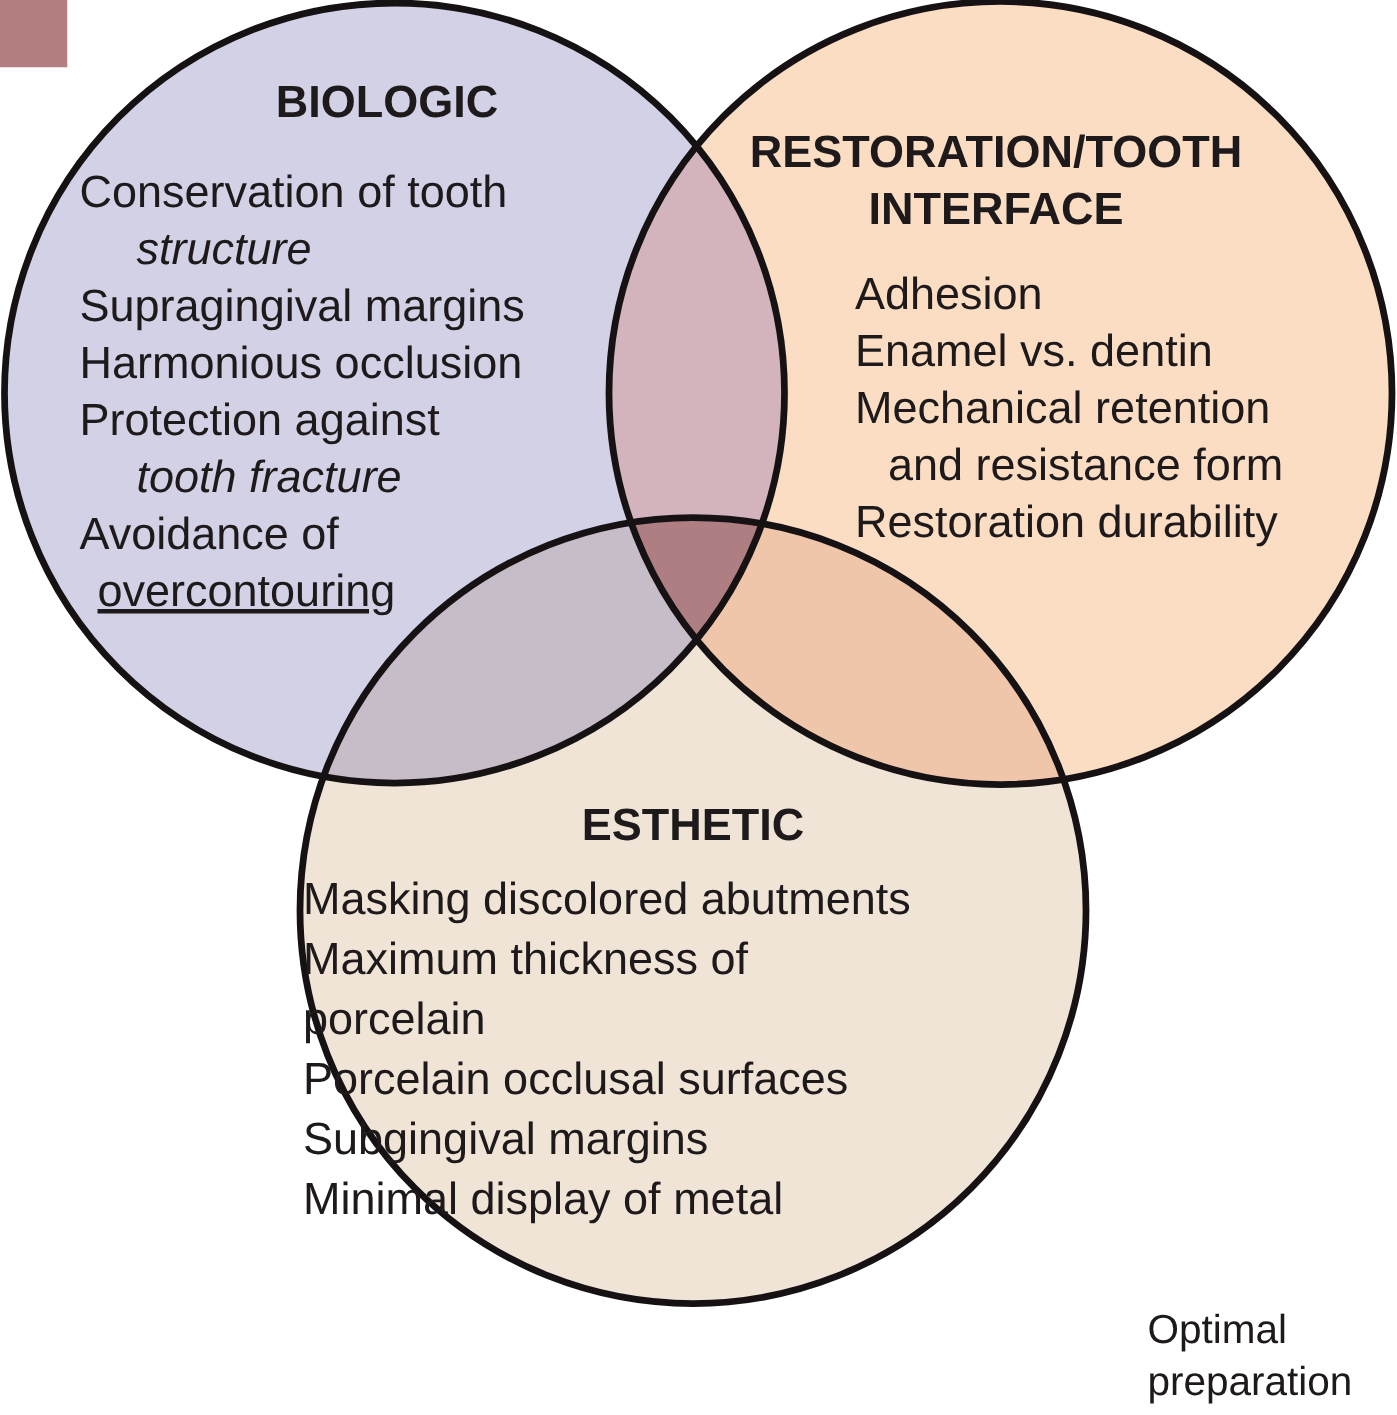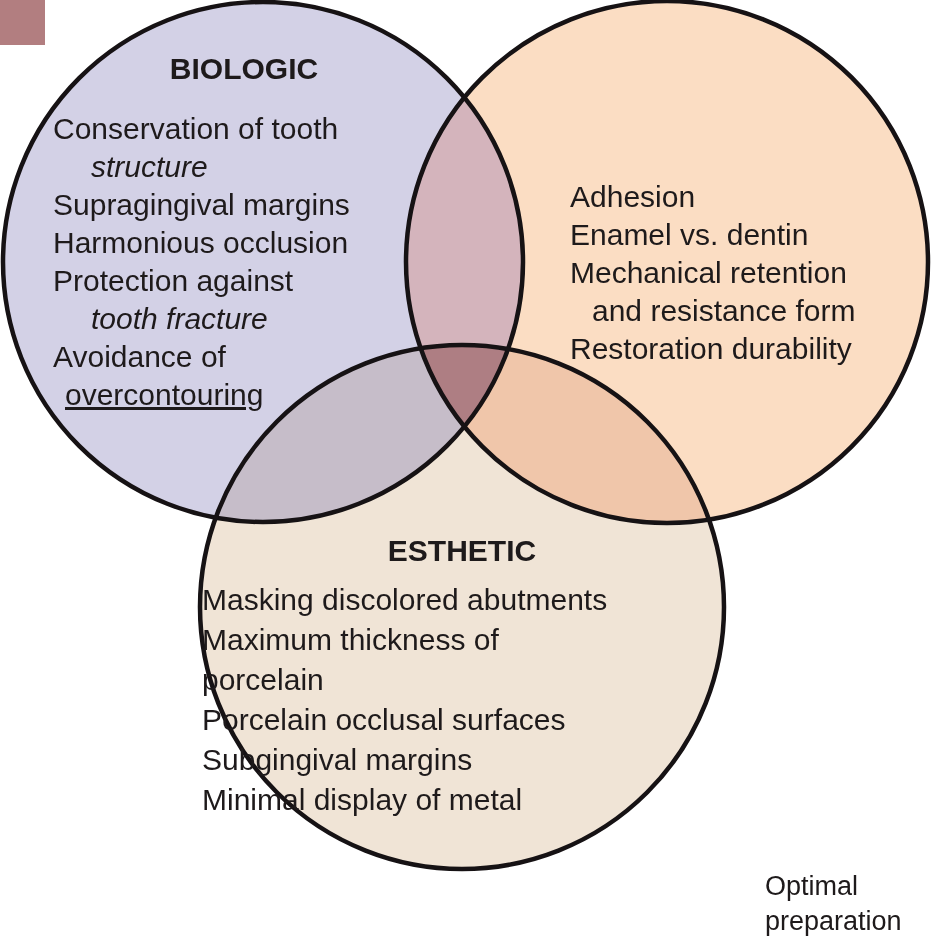--- a/index.html
+++ b/index.html
@@ -8,21 +8,21 @@
     width: 931px;
     height: 943px;
     background: #ffffff;
     font-family: "Liberation Sans", sans-serif;
     color: #1e1a1b;
     overflow: hidden;
   }
   .stage svg { position: absolute; left: 0; top: 0; }
   .txt { position: absolute; font-size: 30px; line-height: 38px; white-space: nowrap; }
   .title { font-weight: bold; text-align: center; }
-  .b-title { left: 119px; top: 50px; width: 250px; }
+  .b-title { left: 133px; top: 50px; width: 250px; }
   .b-list  { left: 53px;  top: 110px; }
   .r-title { left: 464px; top: 83px; width: 400px; line-height: 38px; }
   .r-list  { left: 570px; top: 178px; }
   .e-title { left: 312px; top: 532px; width: 300px; }
   .e-list  { left: 202px; top: 580px; width: 520px; line-height: 40px; }
   .ind38 { padding-left: 38px; font-style: italic; }
   .ind22 { padding-left: 22px; }
   .ind12 { padding-left: 12px; text-decoration: underline; }
   .legend-swatch { position: absolute; left: 712px; top: 863px; }
   .legend-label  { position: absolute; left: 765px; top: 869px; font-size: 27px; line-height: 35px; white-space: nowrap; }
@@ -65,20 +65,24 @@
     <div>Conservation of tooth</div>
     <div class="ind38">structure</div>
     <div>Supragingival margins</div>
     <div>Harmonious occlusion</div>
     <div>Protection against</div>
     <div class="ind38">tooth fracture</div>
     <div>Avoidance of</div>
     <div class="ind12">overcontouring</div>
   </div>
 
+  <div class="txt title r-title">
+    <div>RESTORATION/TOOTH</div>
+    <div>INTERFACE</div>
+  </div>
   <div class="txt r-list">
     <div>Adhesion</div>
     <div>Enamel vs. dentin</div>
     <div>Mechanical retention</div>
     <div class="ind22">and resistance form</div>
     <div>Restoration durability</div>
   </div>
 
   <div class="txt title e-title">ESTHETIC</div>
   <div class="txt e-list">

